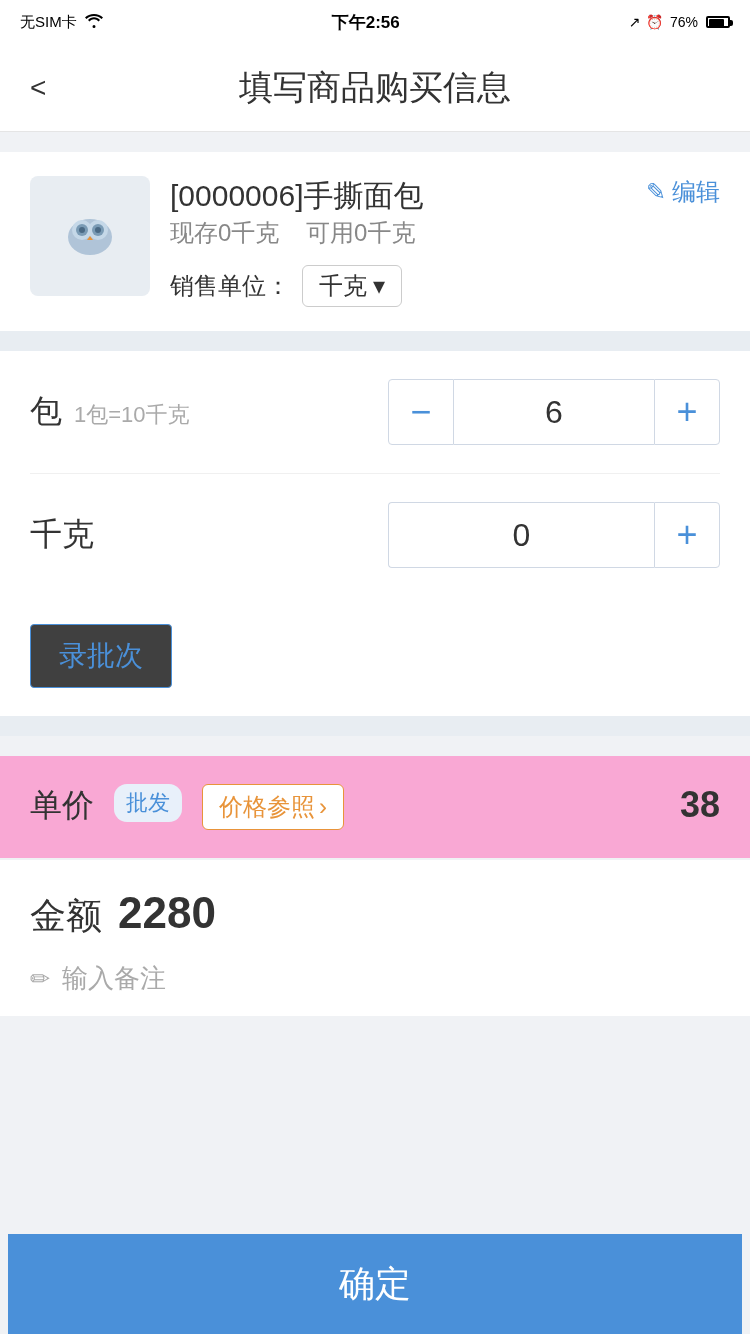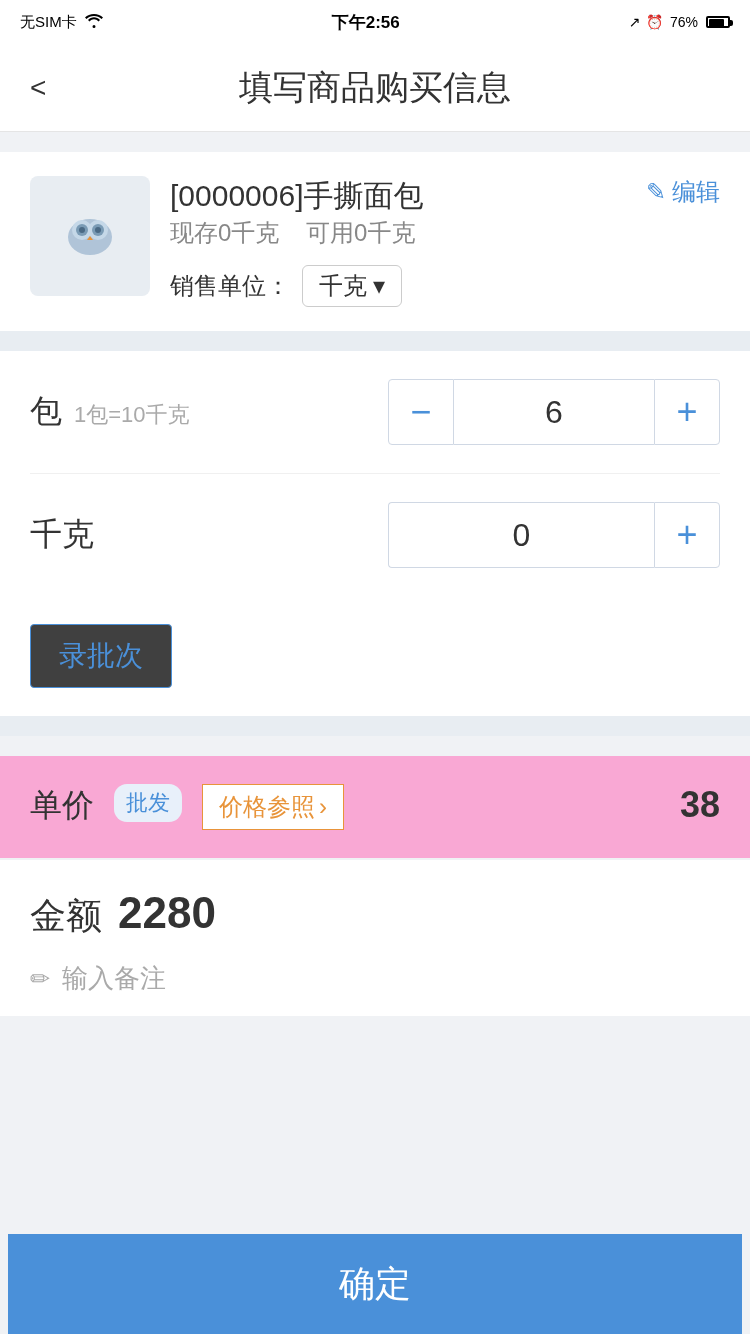--- a/index.html
+++ b/index.html
@@ -257,21 +257,21 @@
     }
     .price-tag {
       background: #e8f0fa;
       color: #4a90d9;
       font-size: 22px;
       padding: 4px 12px;
       border-radius: 13px;
     }
     .price-ref-btn {
       border: 1.5px solid #e8943a;
-      border-radius: 0;
+      border-radius: 6px;
       padding: 6px 16px;
       font-size: 24px;
       color: #e8943a;
       background: #fff;
       display: flex;
       align-items: center;
       gap: 4px;
       cursor: pointer;
     }
     .price-value {

